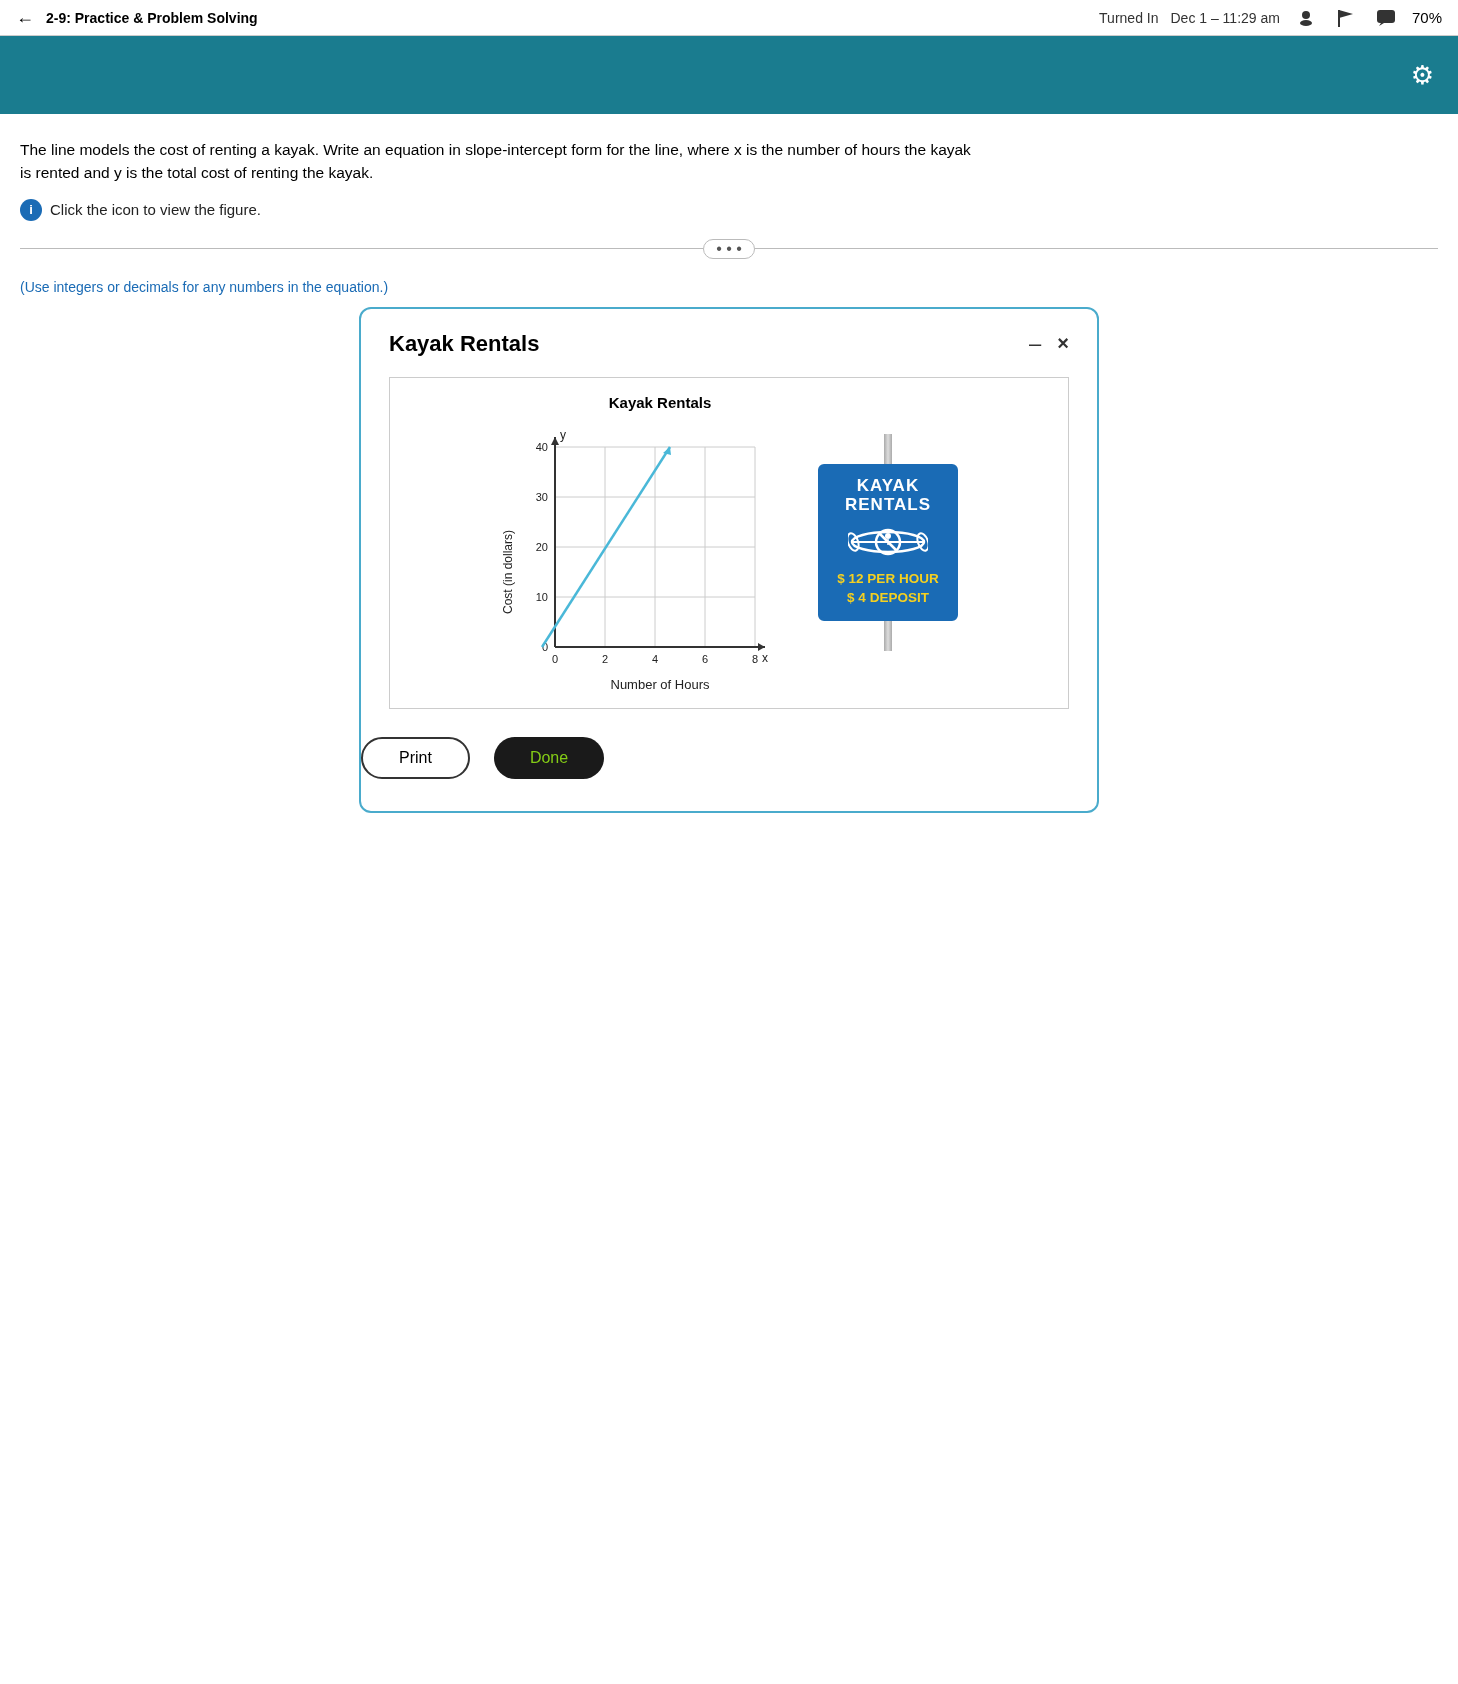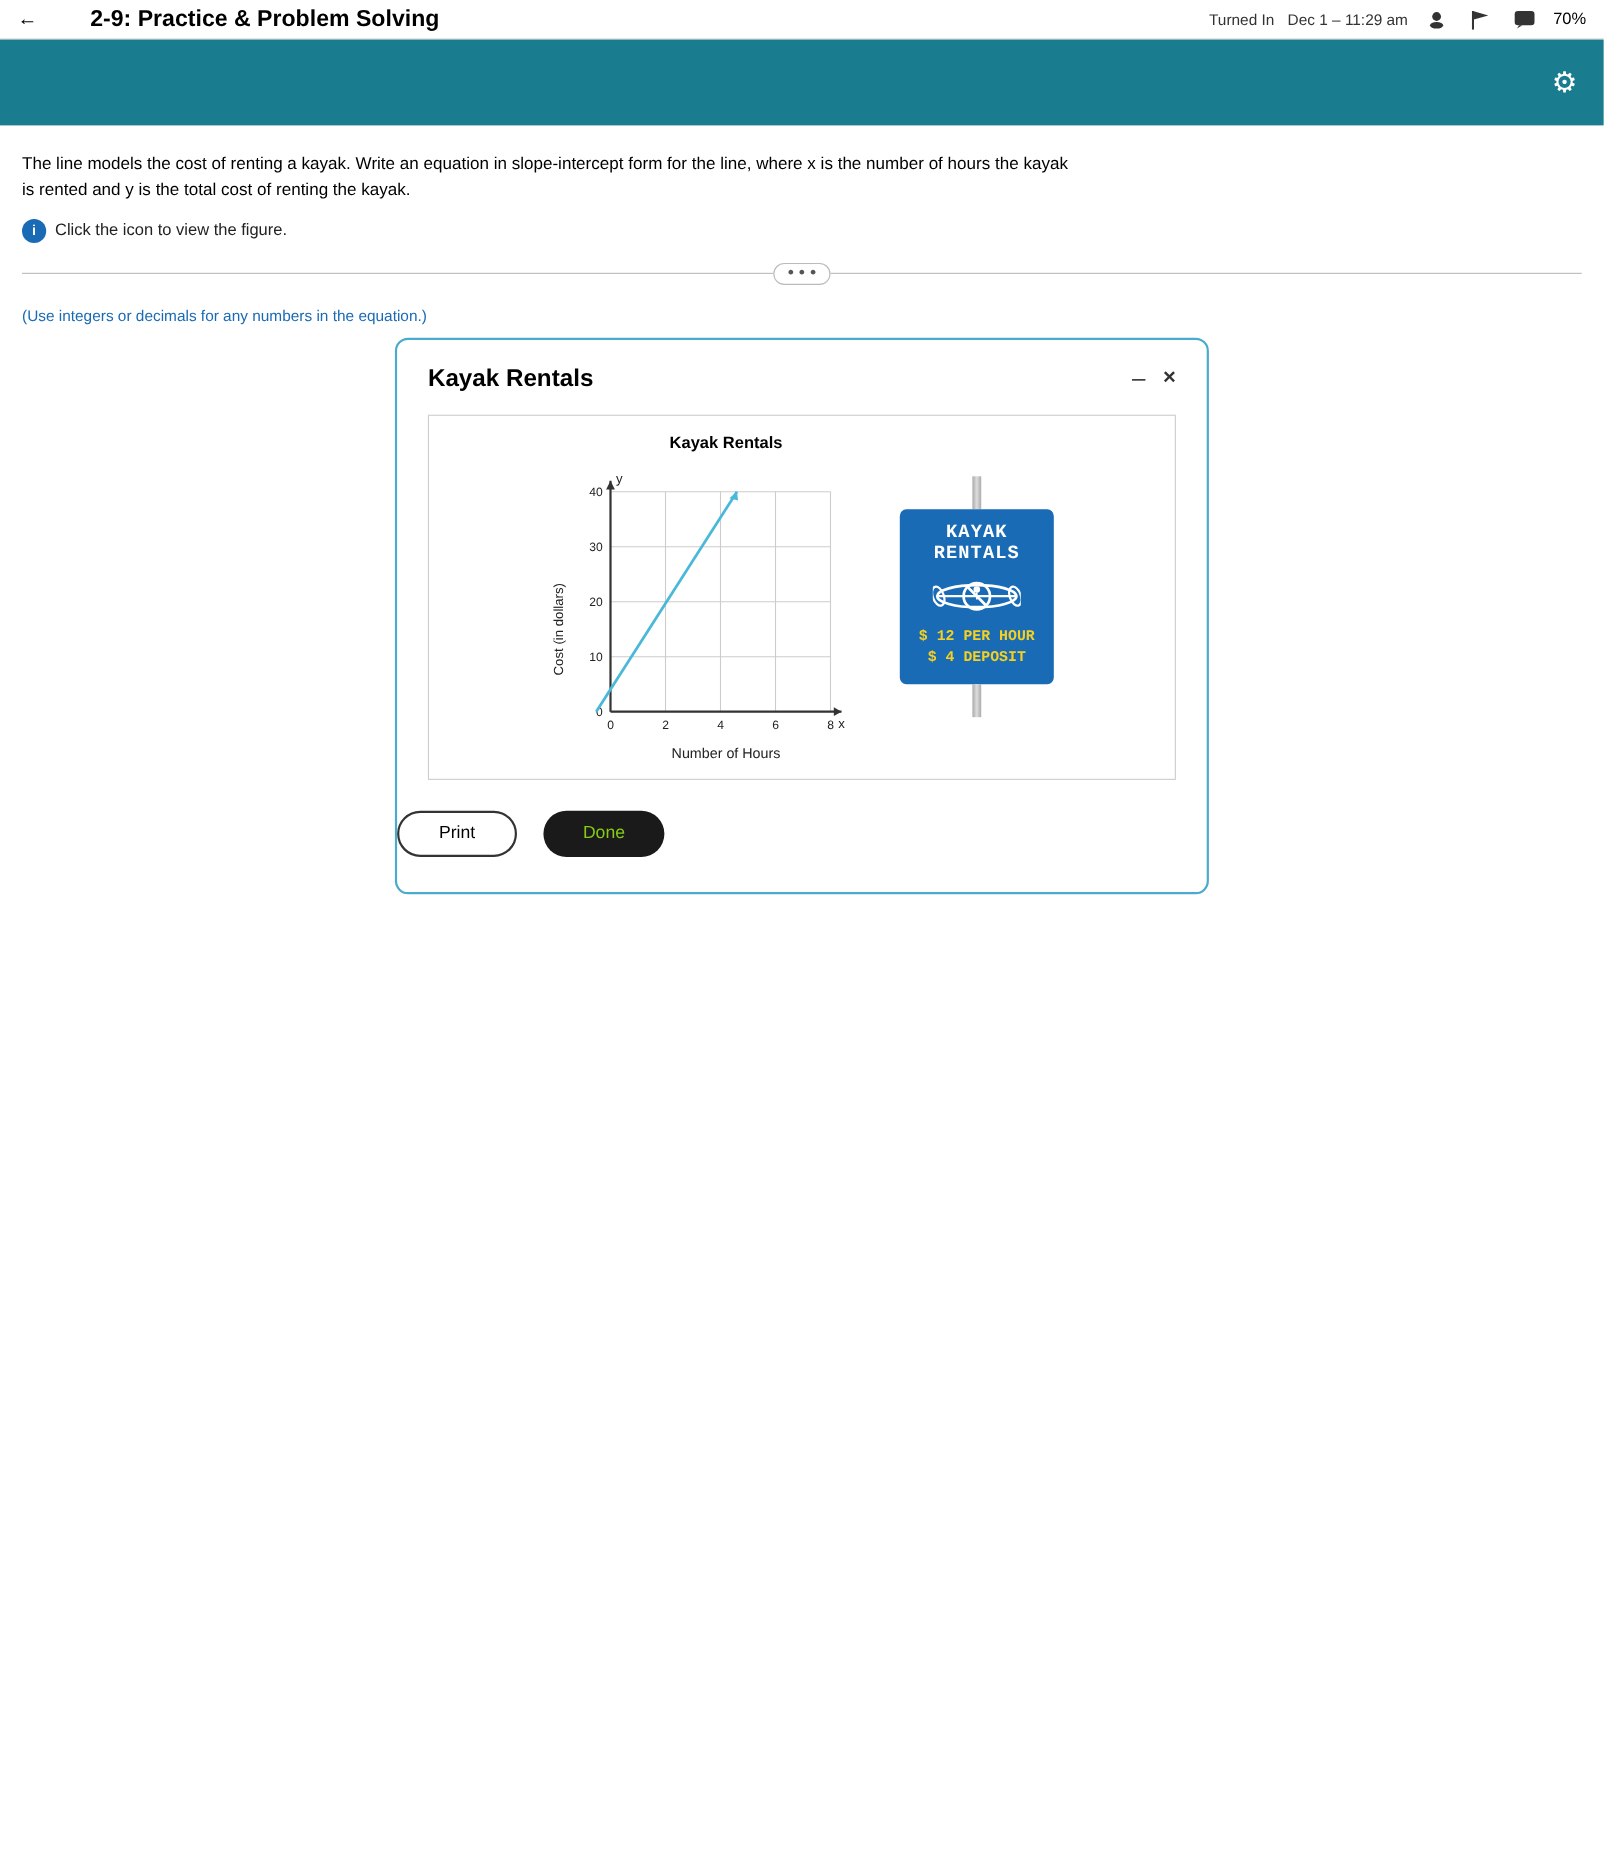--- a/index.html
+++ b/index.html
@@ -14,23 +14,22 @@
       border-bottom: 1px solid #ccc;
       background: #fff;
       height: 36px;
     }
     .header-left {
       display: flex;
       align-items: center;
       gap: 8px;
     }
     .header-title {
-      font-size: 21px;
+      font-size: 14px;
       font-weight: 600;
-      margin-left: 36px;
     }
     .header-right {
       display: flex;
       align-items: center;
       gap: 12px;
       font-size: 14px;
     }
     .turned-in-label { color: #333; font-size: 14px; }
     .date-label { color: #333; font-size: 14px; }
     .progress-label { font-size: 15px; font-weight: normal; }
@@ -183,21 +182,20 @@
       align-items: flex-start;
       gap: 0;
     }
 
     
     .sign-container {
       display: flex;
       flex-direction: column;
       align-items: center;
       margin-left: -2px;
-      font-family: Liberation Mono, monospace;
     }
     .sign-pole-top {
       width: 8px;
       height: 30px;
       background: linear-gradient(to right, #aaa, #ddd, #aaa);
       margin: 0 auto;
     }
     .sign-board {
       background: #1a6bb5;
       border: 3px solid #1a6bb5;

